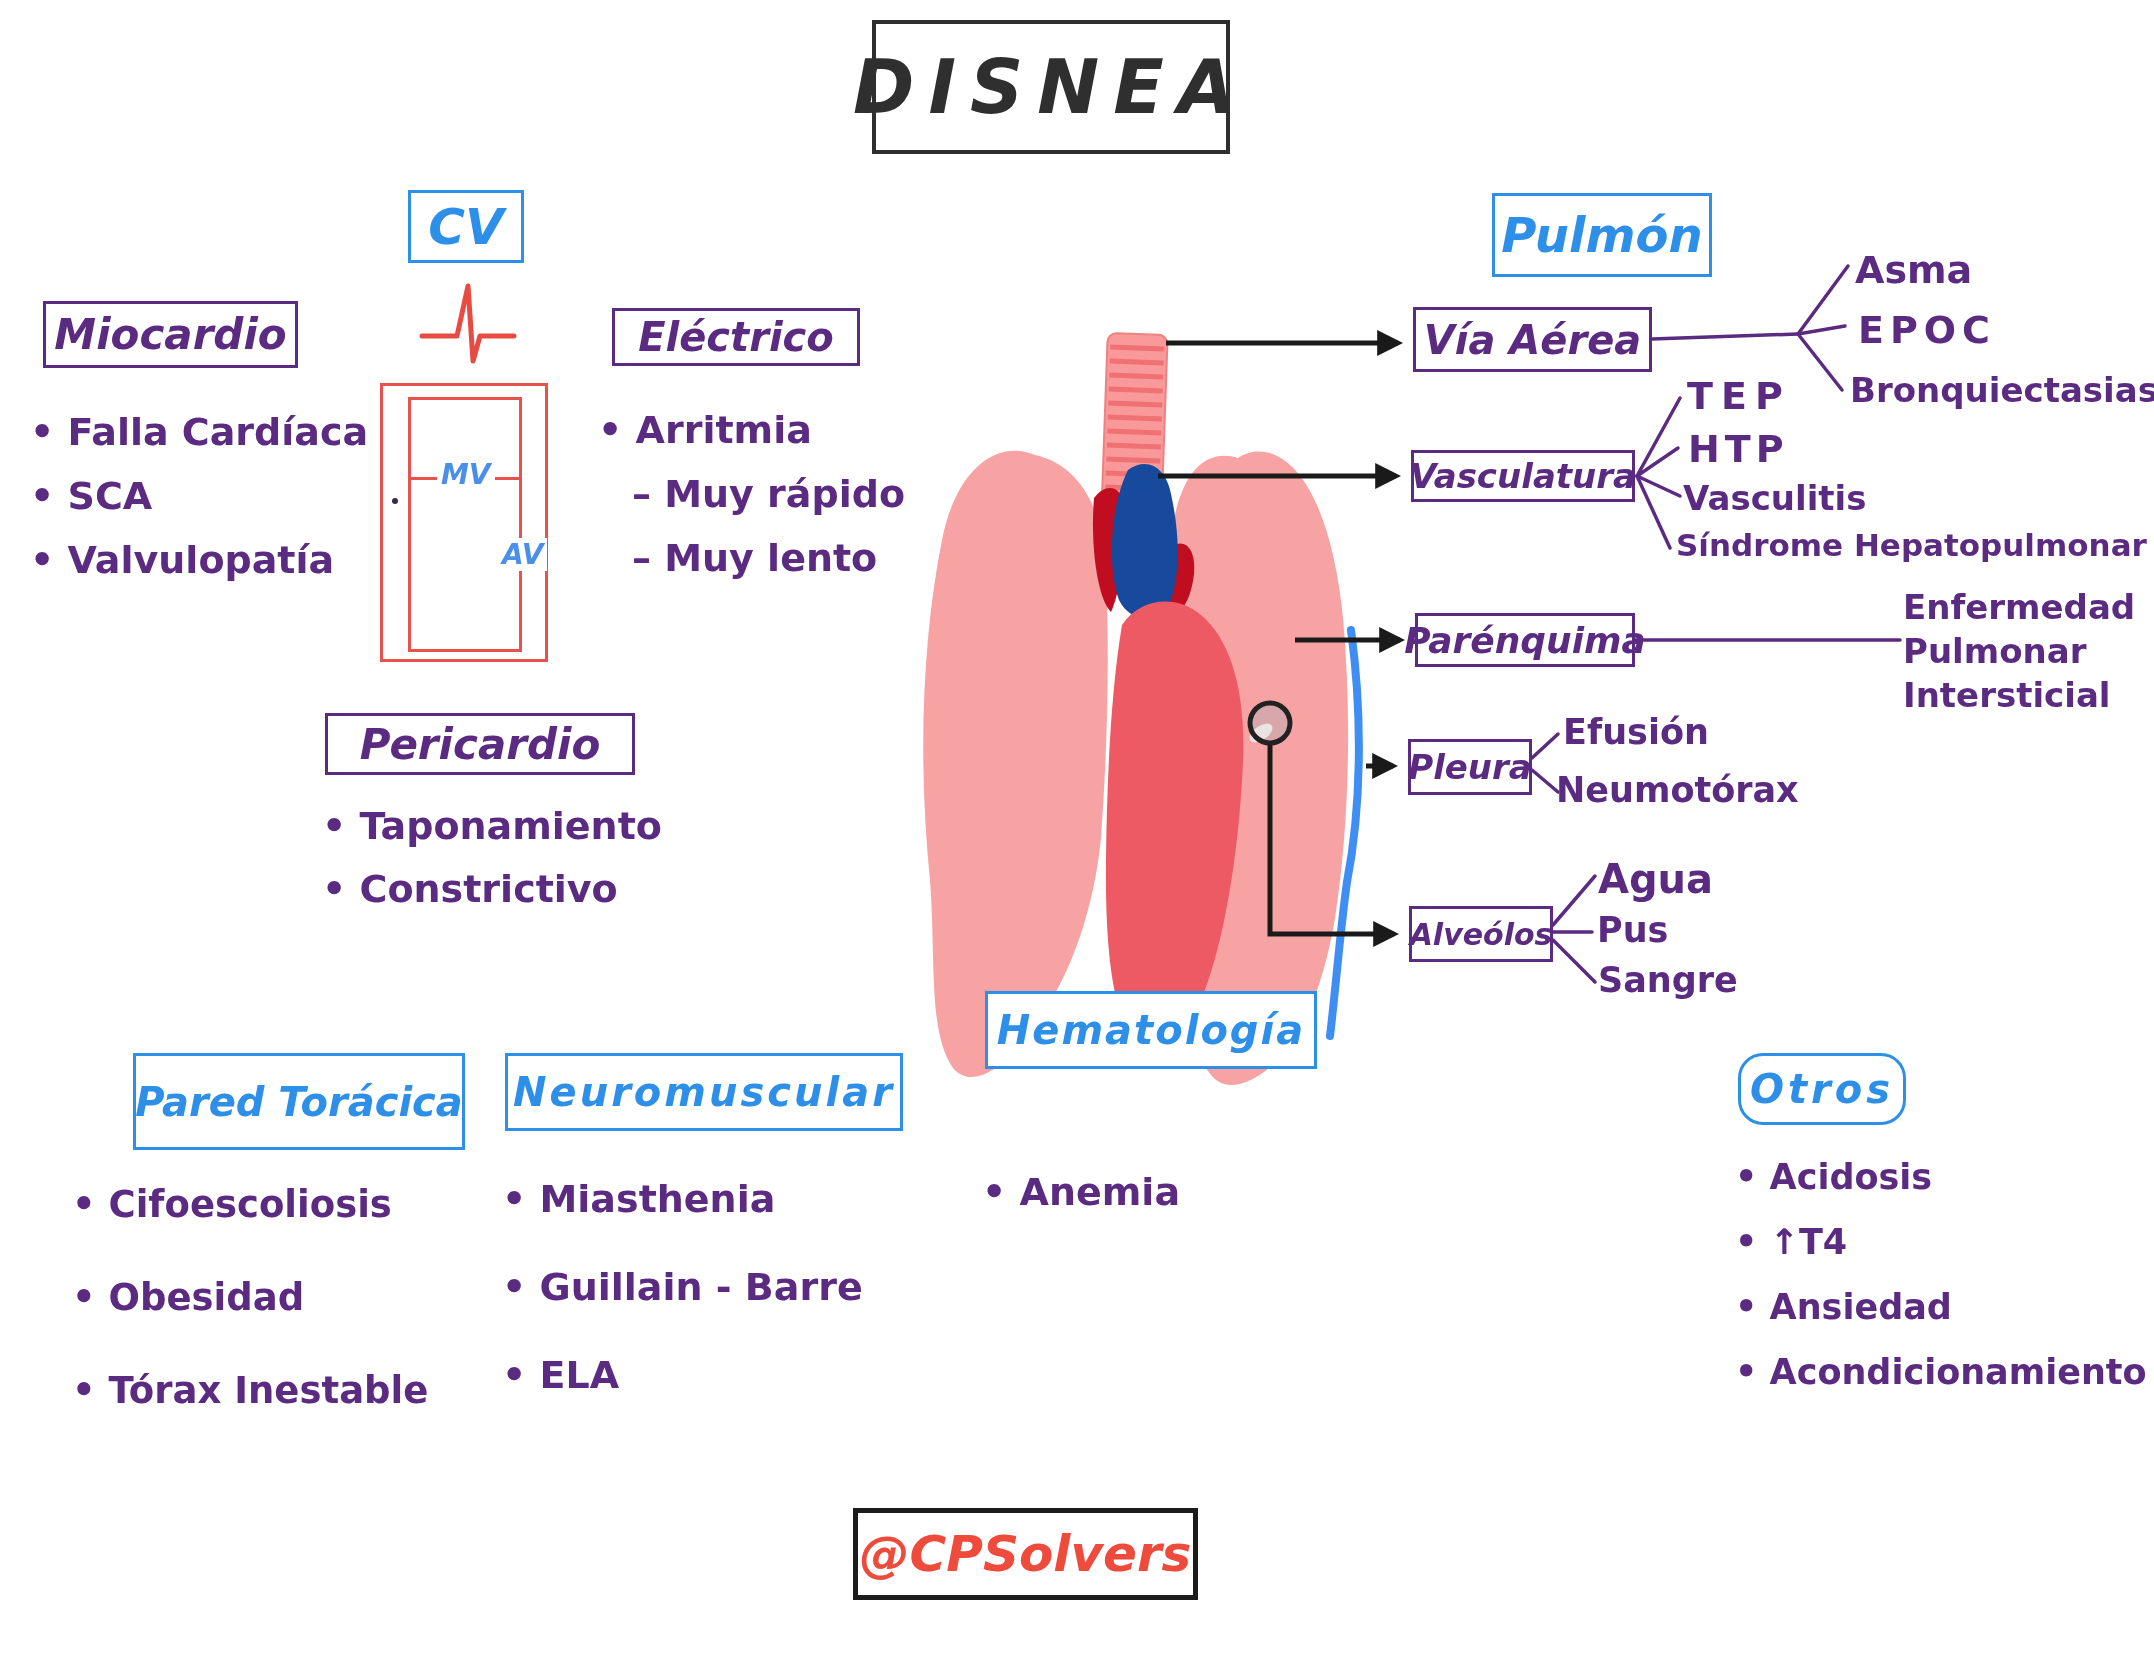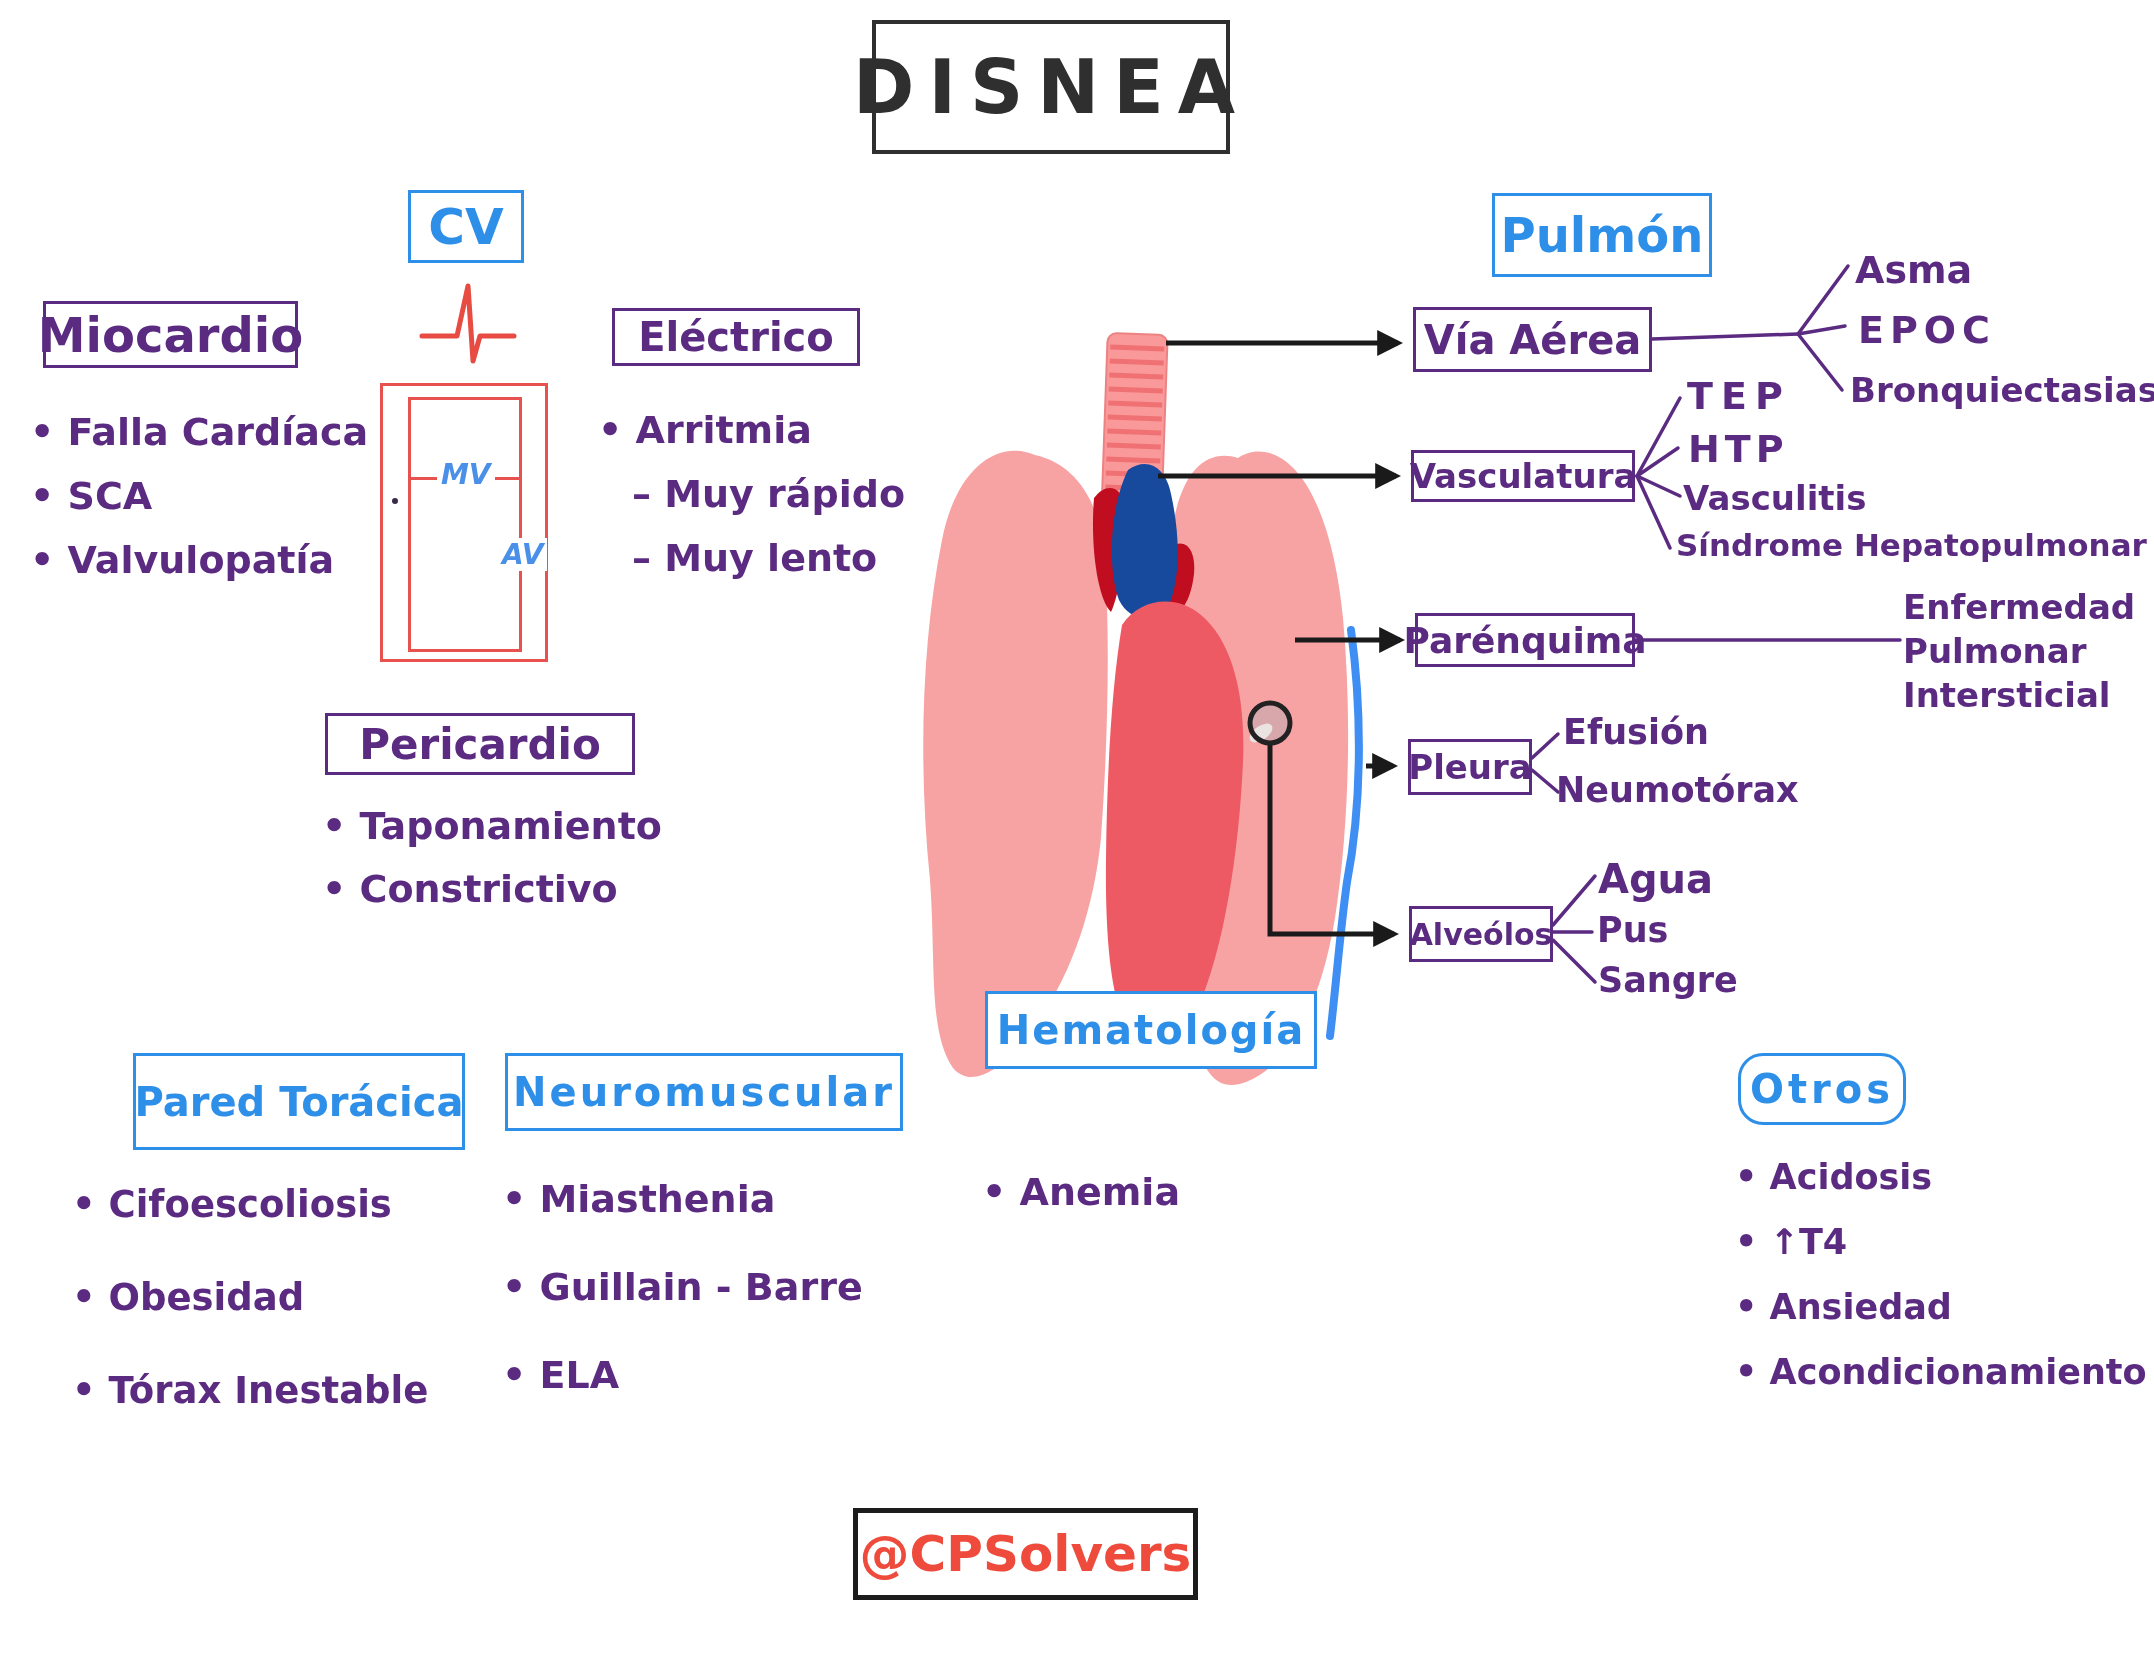--- a/index.html
+++ b/index.html
@@ -3,21 +3,21 @@
 <meta charset="utf-8">
 <style>
   html,body{margin:0;padding:0;background:#ffffff;}
   .canvas{
     position:relative;width:2154px;height:1668px;background:#ffffff;overflow:hidden;
     font-family:"DejaVu Sans","Liberation Sans",sans-serif;
   }
   svg.overlay{position:absolute;left:0;top:0;z-index:1;}
   .box{
     position:absolute;z-index:2;background:#fff;display:flex;align-items:center;justify-content:center;
-    font-weight:700;white-space:nowrap;box-sizing:border-box;
+    font-weight:700;white-space:nowrap;box-sizing:border-box;font-style:italic;
   }
   .box.purple{border:3px solid #5B2B82;color:#5B2B82;}
   .box.blue{border:3px solid #2E8FE8;color:#2E8FE8;}
   .box.dark{border:4px solid #2f2f2f;color:#2f2f2f;}
   .box.sig{border:5px solid #1c1c1c;color:#EE4B3C;}
   .plabel{position:absolute;z-index:2;color:#5B2B82;font-weight:700;white-space:nowrap;}
   .vlist{position:absolute;z-index:2;color:#5B2B82;font-weight:600;white-space:nowrap;}
   .vlist .li{display:block;}
   .li::before{content:"•  ";font-weight:700;}
   .li.dash::before{content:"–  ";}
@@ -108,21 +108,21 @@
       <path d="M1553,925 L1595,876"></path>
       <path d="M1553,932 L1592,932"></path>
       <path d="M1553,940 L1595,982"></path>
     </g>
   </svg>
 
   <div class="box dark ls14" style="left:872px;top:20px;width:358px;height:134px;font-size:74px;">DISNEA</div>
 
   <div class="box blue" style="left:408px;top:190px;width:116px;height:73px;font-size:50px;">CV</div>
 
-  <div class="box purple" style="left:43px;top:301px;width:255px;height:67px;font-size:48px;">Miocardio</div>
+  <div class="box purple" style="left:43px;top:301px;width:255px;height:67px;font-size:42px;">Miocardio</div>
   <div class="vlist" style="left:30px;top:400px;font-size:38px;line-height:64px;">
     <span class="li">Falla Cardíaca</span>
     <span class="li">SCA</span>
     <span class="li">Valvulopatía</span>
   </div>
 
   <div class="valve" style="left:380px;top:383px;width:168px;height:279px;"></div>
   <div class="valve" style="left:408px;top:397px;width:114px;height:255px;"></div>
   <div class="valve-line" style="left:410px;top:477px;width:112px;height:3px;"></div>
   <div class="valve-label" style="left:437px;top:458px;font-size:28px;">MV</div>

